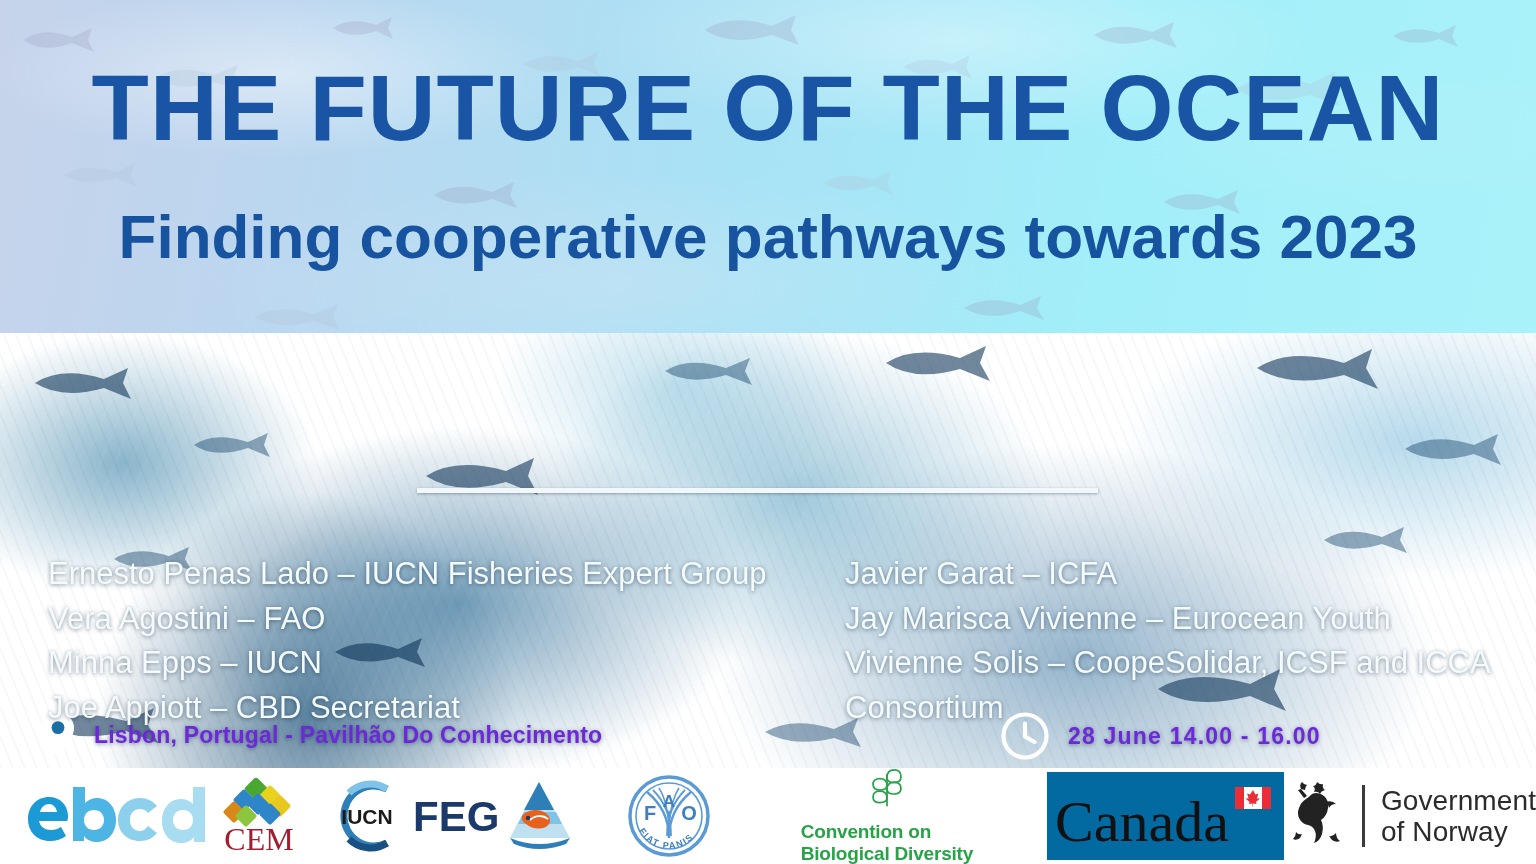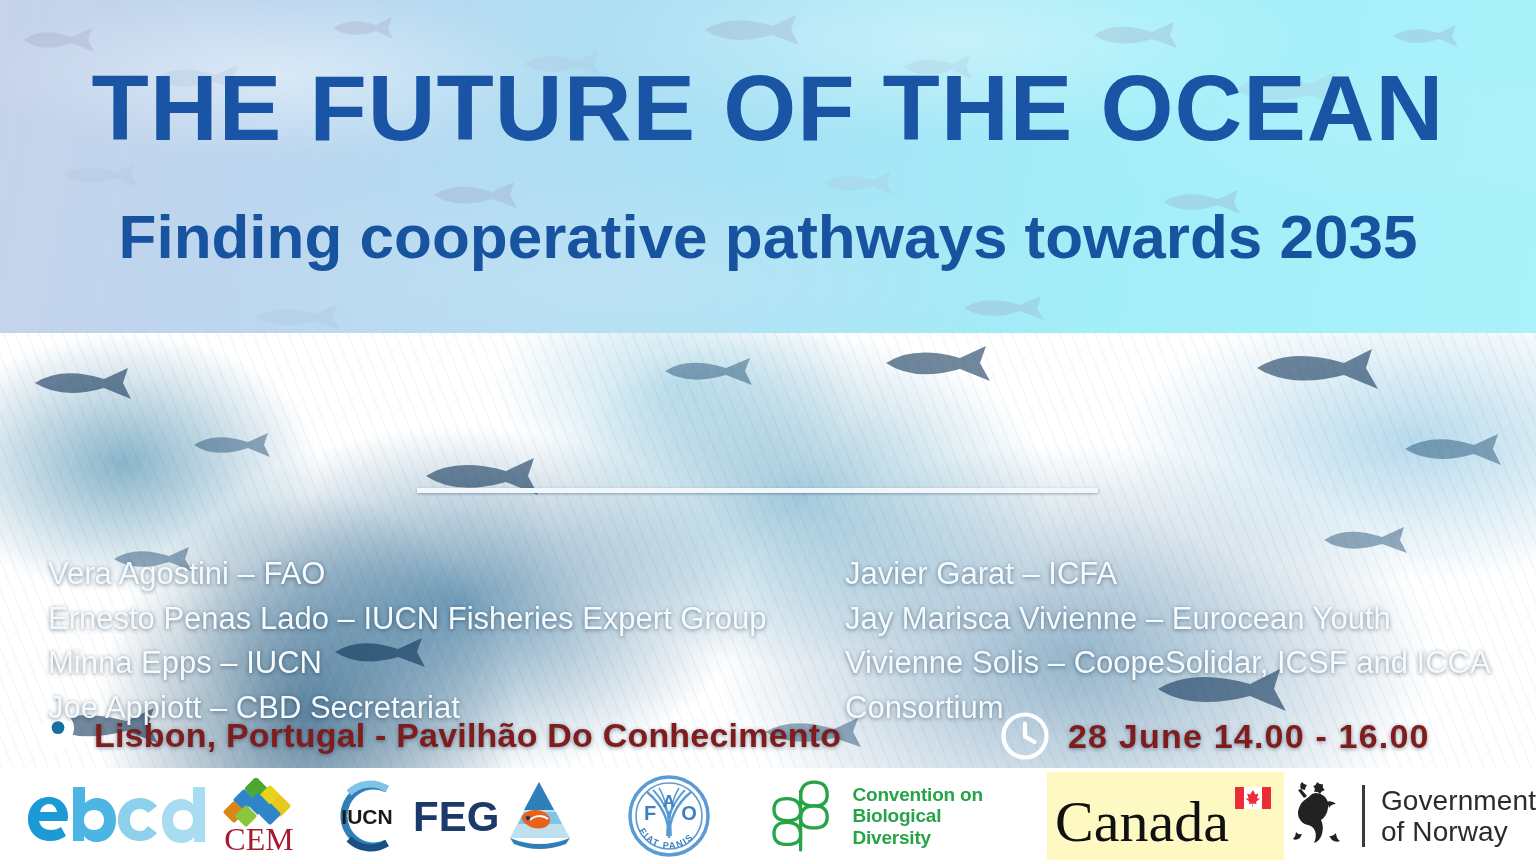--- a/index.html
+++ b/index.html
@@ -66,21 +66,21 @@
   .subtitle {
     position:absolute; left:0; top:206px; width:1536px; text-align:center;
     font-size:62px; font-weight:700; letter-spacing:0px;
     color:#17539f; line-height:1; white-space:nowrap;
   }
 
   
   .meta-row { position:absolute; left:0; top:378px; width:1536px; height:64px; }
   .meta-item { position:absolute; display:flex; align-items:center; gap:18px; }
   .meta-item .label {
-    color:#7f1d1d; font-size:34px; font-weight:700; letter-spacing:.2px;
+    color:#6d28d9; font-size:23px; font-weight:700; letter-spacing:.2px;
     text-shadow:0 1px 4px rgba(0,30,60,.45); white-space:nowrap;
   }
   .meta-location { left:40px; top:0; }
   .meta-time { left:1000px; top:0; }
   .meta-time .label { letter-spacing:1.2px; }
 
   .divider {
     position:absolute; left:417px; top:488px; width:681px; height:5px;
     background:#f2f7fb; box-shadow:0 1px 3px rgba(0,30,60,.35);
   }
@@ -102,24 +102,24 @@
     background:#ffffff; display:flex; align-items:center;
   }
   .logo { display:flex; align-items:center; justify-content:center; height:96px; }
 
   .ebcd-wrap { margin-left:22px; width:190px; }
   .iucn-wrap { margin-left:22px; width:78px; }
   .cem-wrap { margin-left:2px; width:96px; flex-direction:column; }
   .feg-wrap { margin-left:2px; width:96px; }
   .fegfish-wrap { margin-left:0px; width:72px; }
   .fao-wrap { margin-left:52px; width:86px; }
-  .cbd-wrap { margin-left:52px; width:250px; display:flex; align-items:center; gap:14px; }
+  .cbd-wrap { margin-left:52px; width:250px; display:flex; align-items:center; gap:14px;flex-direction:column; }
   .cbd-text { line-height:1.12; }
   .cbd-text div { color:#27a348; font-weight:700; font-size:19px; letter-spacing:-.2px; }
-  .canada-wrap { margin-left:36px; width:240px; background:#fef9c3; height:88px; }
+  .canada-wrap { margin-left:36px; width:240px; background:#0369a1; height:88px; }
   .norway-wrap { margin-left:6px; display:flex; align-items:center; gap:16px; }
   .norway-text { line-height:1.12; }
   .norway-text div { color:#2b2b2b; font-size:28px; font-weight:400; letter-spacing:.1px; }
   .vrule { width:3px; height:62px; background:#3a3a3a; }
 </style>
 </head>
 <body>
 
 <div class="poster">
 
@@ -166,21 +166,21 @@
         <path d="M4 16 Q24 2 58 13 L78 4 L74 16 L80 28 L58 19 Q24 30 4 16 Z"></path>
       </svg>
     <svg class="fish-top pale" style="left:250px;top:300px;" width="110" height="34" viewBox="0 0 110 34">
         <path d="M5 17 Q28 3 64 14 L88 4 L83 17 L90 30 L64 21 Q28 31 5 17 Z"></path>
       </svg>
     <svg class="fish-top" style="left:960px;top:292px;" width="100" height="32" viewBox="0 0 100 32">
         <path d="M4 16 Q26 2 60 13 L81 4 L77 16 L84 28 L60 19 Q26 30 4 16 Z"></path>
       </svg>
 
     <div class="title">THE FUTURE OF THE OCEAN</div>
-    <div class="subtitle">Finding cooperative pathways towards 2035</div>
+    <div class="subtitle">Finding cooperative pathways towards 2023</div>
   </div>
 
   <div class="photo-band">
     <div class="reef"></div>
     <div class="reef2"></div>
 
     <svg class="fish-mid" style="left:30px;top:30px;" width="120" height="40" viewBox="0 0 120 40">
         <path d="M5 20 Q32 3 74 16 L98 5 L93 20 L101 36 L74 25 Q32 37 5 20 Z"></path>
       </svg>
     <svg class="fish-mid soft" style="left:190px;top:96px;" width="96" height="32" viewBox="0 0 96 32">
@@ -235,22 +235,22 @@
           <path d="M25 12.5 L25 25.5 L34.5 31" fill="none" stroke="#ffffff" stroke-width="4.2" stroke-linecap="round" stroke-linejoin="round"></path>
         </svg>
         <span class="label">28 June  14.00 - 16.00</span>
       </div>
     </div>
 
     <div class="divider" style="top:155px;"></div>
 
     <div class="speakers" style="top:219px;">
       <div class="col col-left">
+        <div class="speaker">Ernesto Penas Lado – IUCN Fisheries Expert Group</div>
         <div class="speaker">Vera Agostini – FAO</div>
-        <div class="speaker">Ernesto Penas Lado – IUCN Fisheries Expert Group</div>
         <div class="speaker">Minna Epps – IUCN</div>
         <div class="speaker">Joe Appiott – CBD Secretariat</div>
       </div>
       <div class="col col-right">
         <div class="speaker">Javier Garat – ICFA</div>
         <div class="speaker">Jay Marisca Vivienne – Eurocean Youth</div>
         <div class="speaker wrap">Vivienne Solis – CoopeSolidar, ICSF and ICCA Consortium</div>
       </div>
     </div>
   </div>

